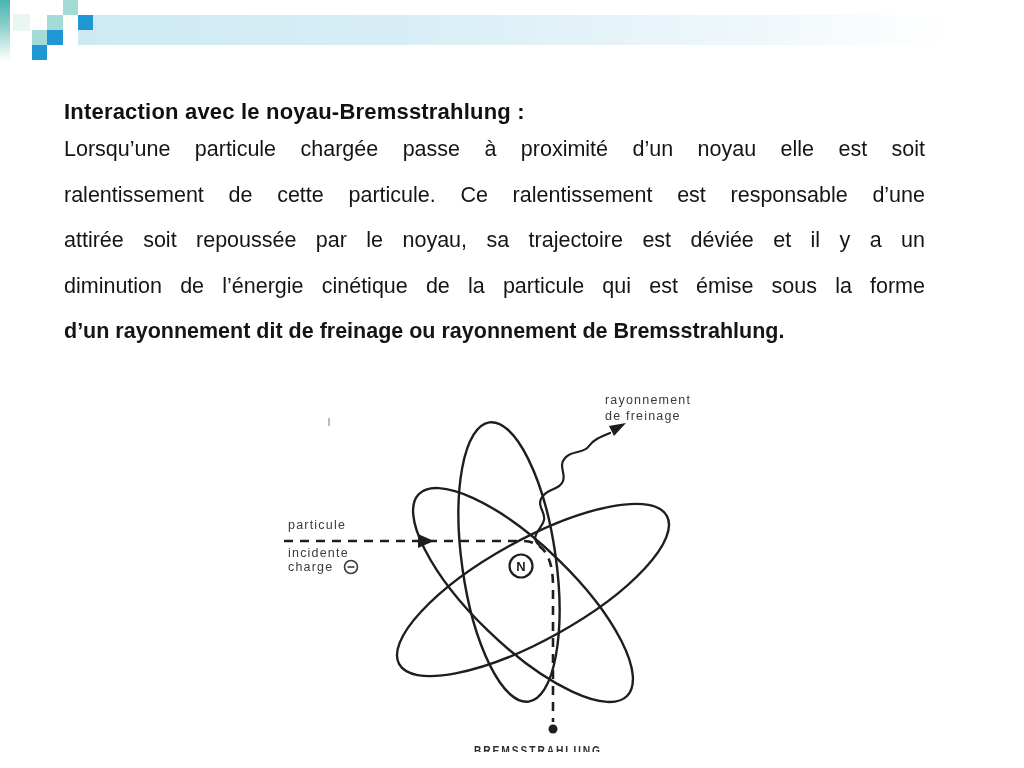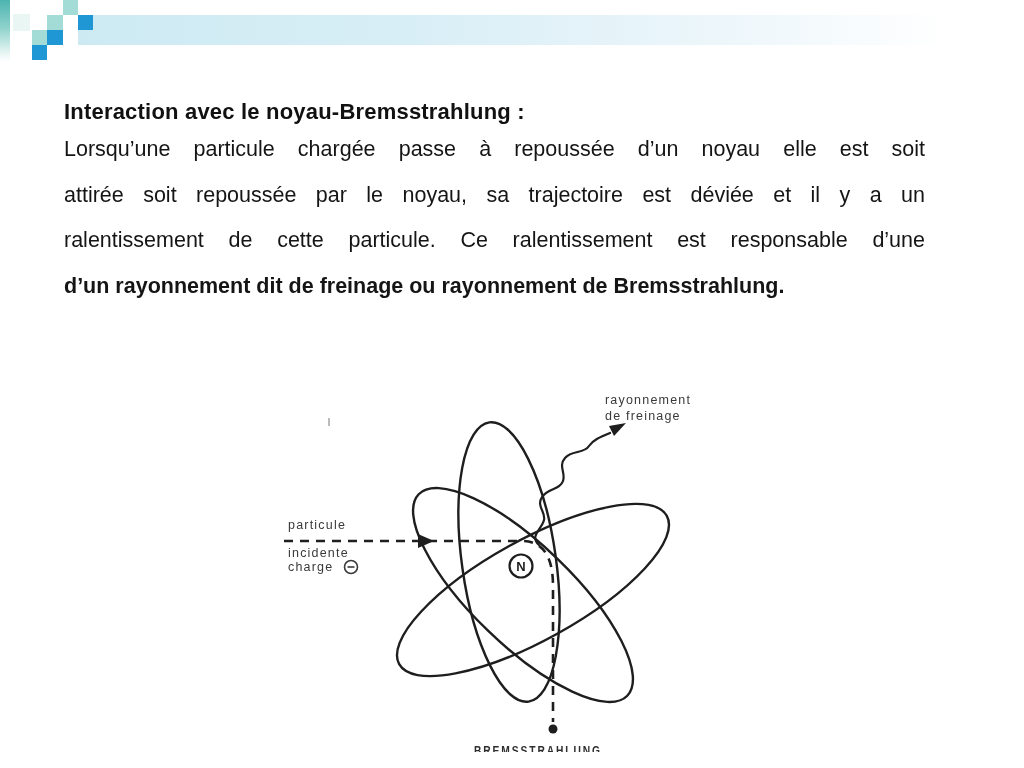--- a/index.html
+++ b/index.html
@@ -67,23 +67,24 @@
     <div class="sq sq-teal" style="left:47px;top:15px;width:16px;height:15px;"></div>
     <div class="sq sq-blue" style="left:78px;top:15px;width:15px;height:15px;"></div>
     <div class="sq sq-teal" style="left:32px;top:30px;width:15px;height:15px;"></div>
     <div class="sq sq-blue" style="left:47px;top:30px;width:16px;height:15px;"></div>
     <div class="sq sq-blue" style="left:32px;top:45px;width:15px;height:15px;"></div>
   </div>
 
   <div class="title">Interaction avec le noyau-Bremsstrahlung :</div>
 
   <div class="para">
-    <div class="jline">Lorsqu’une particule chargée passe à repoussée d’un noyau elle est soit</div>
+    <div class="jline">Lorsqu’une particule chargée passe à proximité d’un noyau elle est soit</div>
+    <div class="jline">ralentissement de cette particule. Ce ralentissement est responsable d’une</div>
     <div class="jline">attirée soit repoussée par le noyau, sa trajectoire est déviée et il y a un</div>
-    <div class="jline">ralentissement de cette particule. Ce ralentissement est responsable d’une</div>
+    <div class="jline">diminution de l’énergie cinétique de la particule qui est émise sous la forme</div>
     <div class="jline last">d’un rayonnement dit de freinage ou rayonnement de Bremsstrahlung.</div>
   </div>
 
   <div class="figure">
     <svg width="450" height="366" viewBox="0 0 450 366" xmlns="http://www.w3.org/2000/svg">
 
       <line x1="71" y1="32" x2="71" y2="40" stroke="#bbbbbb" stroke-width="2"></line>
 
       <g>
         <ellipse class="ink" cx="275" cy="204" rx="153" ry="50" stroke-width="2.4" transform="rotate(-29 275 204)"></ellipse>

